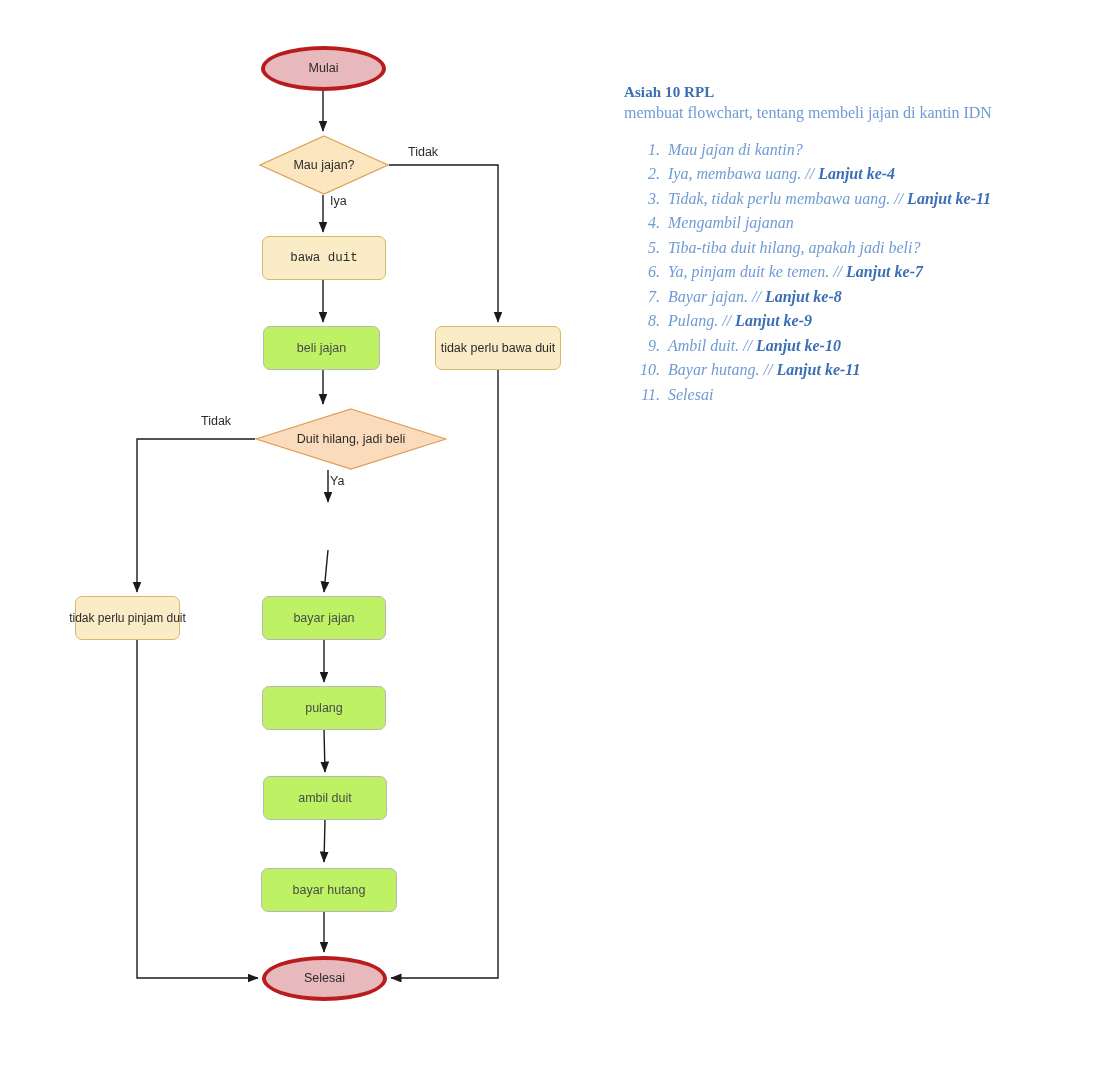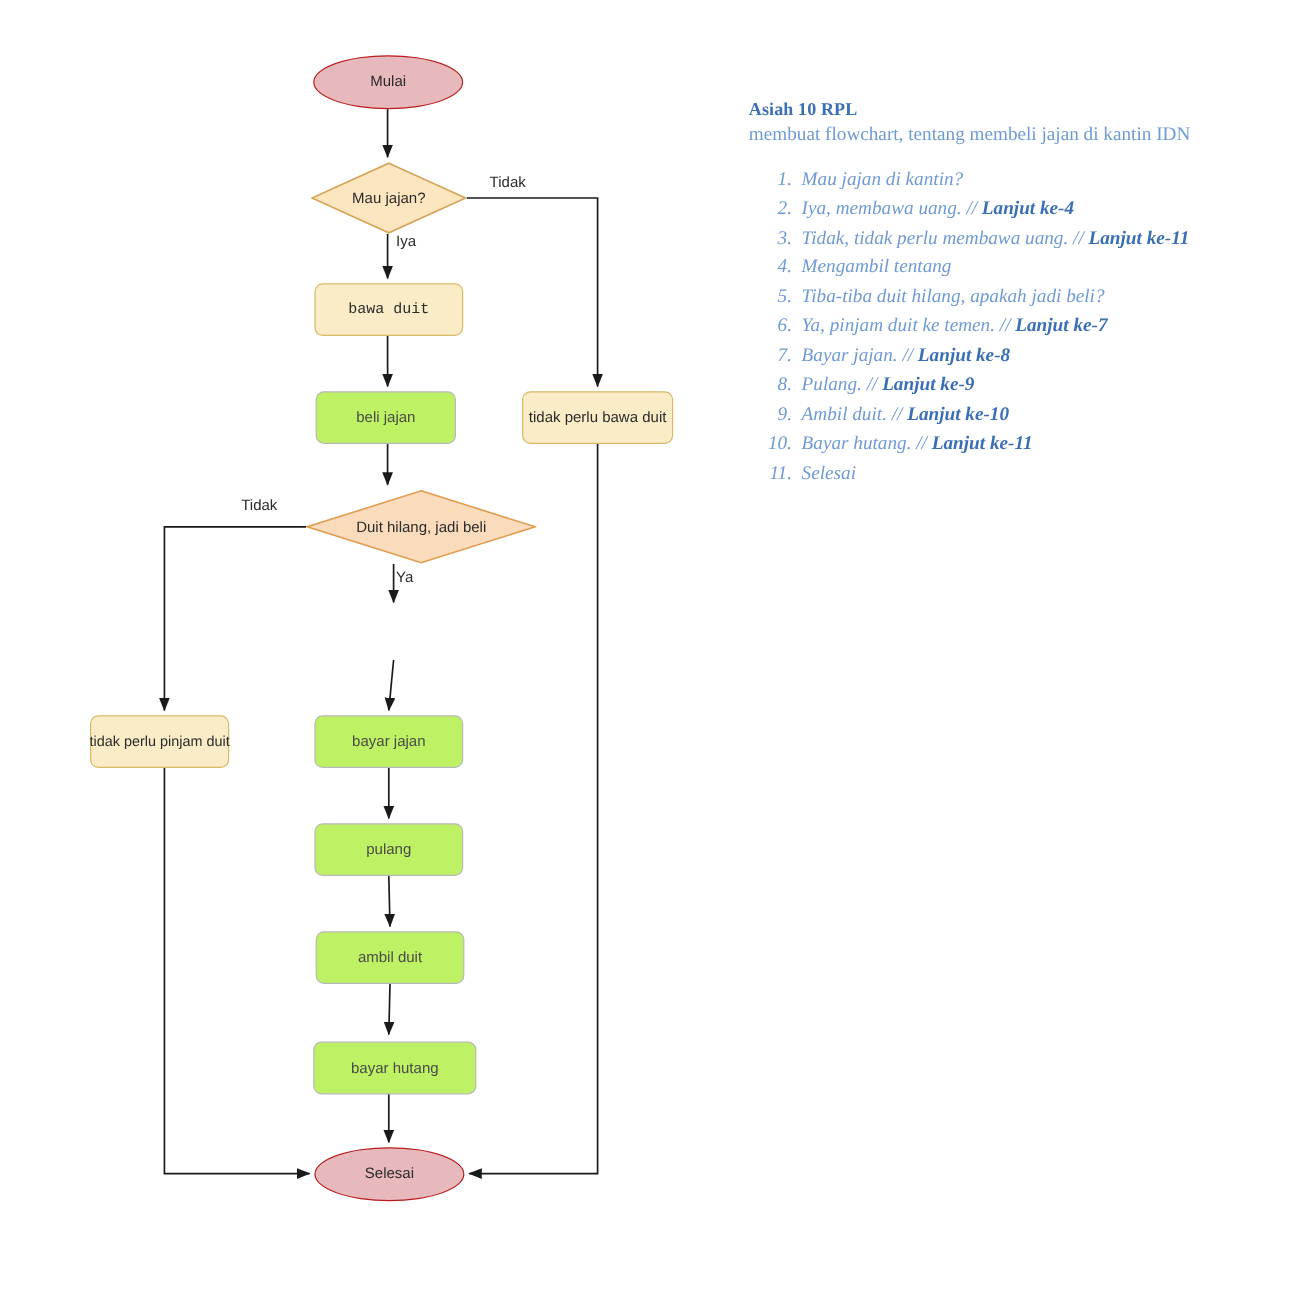--- a/index.html
+++ b/index.html
@@ -41,21 +41,21 @@
     font-family: "Liberation Sans", sans-serif;
     font-size: 12.5px;
     color: #2b2b2b;
     line-height: 1.2;
     white-space: nowrap;
   }
 
   .node.terminator {
     border-radius: 50%;
     background: #e7b8bc;
-    border: 1px solid #b91c1c;
+    border: 4px solid #b91c1c;
   }
   .node.process-yellow {
     background: #fbecc8;
     border: 1px solid #d8b967;
     border-radius: 7px;
   }
   .node.process-gray {
     background: #bef264;
     border: 1px solid #b8b8b8;
     border-radius: 7px;
@@ -192,21 +192,21 @@
   </div>
 
   <div class="node decision" style="left:255px; top:408px; width:192px; height:62px;">
     <svg class="decision-shape" viewBox="0 0 192 62" preserveAspectRatio="none">
       <polygon points="96,1 191,31 96,61 1,31" fill="#fadcbd" stroke="#e09b4f" stroke-width="1.3"></polygon>
     </svg>
     <span class="decision-label">Duit hilang, jadi beli</span>
   </div>
 
 
-  <div class="node process-yellow" style="left:75px; top:596px; width:116px; height:44px; font-size:12px;">
+  <div class="node process-yellow" style="left:75px; top:596px; width:105px; height:44px; font-size:12px;">
     <span>tidak perlu pinjam duit</span>
   </div>
 
   <div class="node process-gray" style="left:262px; top:596px; width:124px; height:44px;">
     <span>bayar jajan</span>
   </div>
 
   <div class="node process-gray" style="left:262px; top:686px; width:124px; height:44px;">
     <span>pulang</span>
   </div>
@@ -229,21 +229,21 @@
   <span class="edge-label" style="left:330px; top:474px;">Ya</span>
 </div>
 
 <div id="notes-panel">
   <div id="notes-title">Asiah 10 RPL</div>
   <div id="notes-subtitle">membuat flowchart, tentang membeli jajan di kantin IDN</div>
   <ol id="notes-list">
       <li><span>Mau jajan di kantin?</span></li>
       <li><span>Iya, membawa uang. // </span><span class="strong">Lanjut ke-4</span></li>
       <li><span>Tidak, tidak perlu membawa uang. // </span><span class="strong">Lanjut ke-11</span></li>
-      <li><span>Mengambil tentang</span></li>
+      <li><span>Mengambil jajanan</span></li>
       <li><span>Tiba-tiba duit hilang, apakah jadi beli?</span></li>
       <li><span>Ya, pinjam duit ke temen. // </span><span class="strong">Lanjut ke-7</span></li>
       <li><span>Bayar jajan. // </span><span class="strong">Lanjut ke-8</span></li>
       <li><span>Pulang. // </span><span class="strong">Lanjut ke-9</span></li>
       <li><span>Ambil duit. // </span><span class="strong">Lanjut ke-10</span></li>
       <li><span>Bayar hutang. // </span><span class="strong">Lanjut ke-11</span></li>
       <li><span>Selesai</span></li>
     </ol>
 </div>
 

